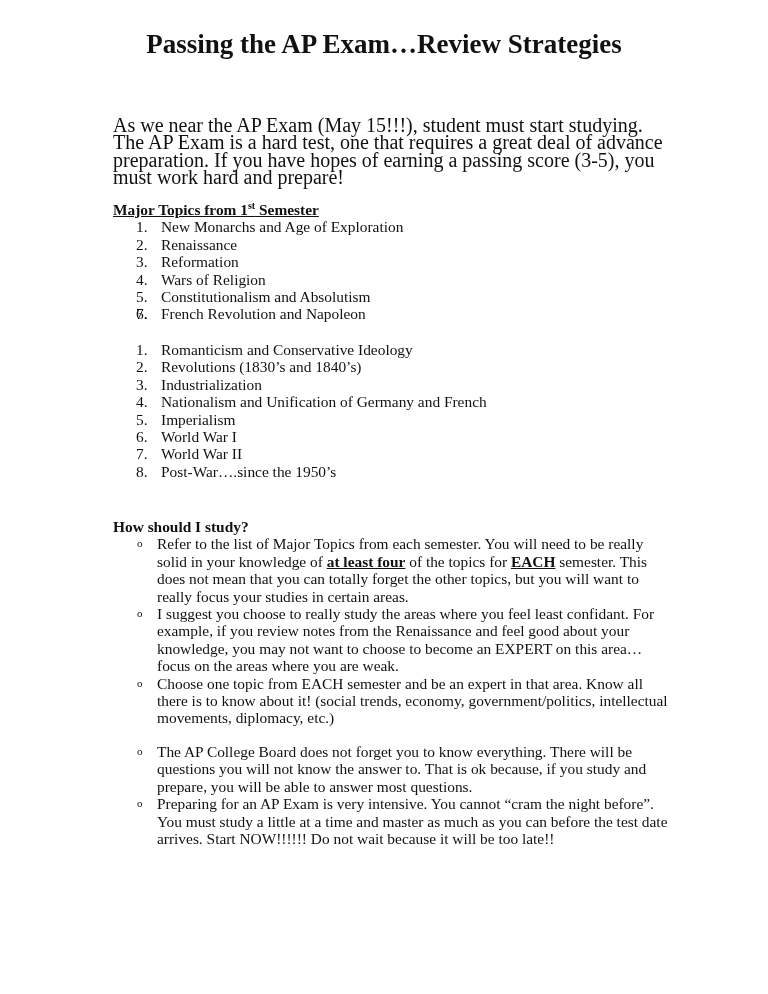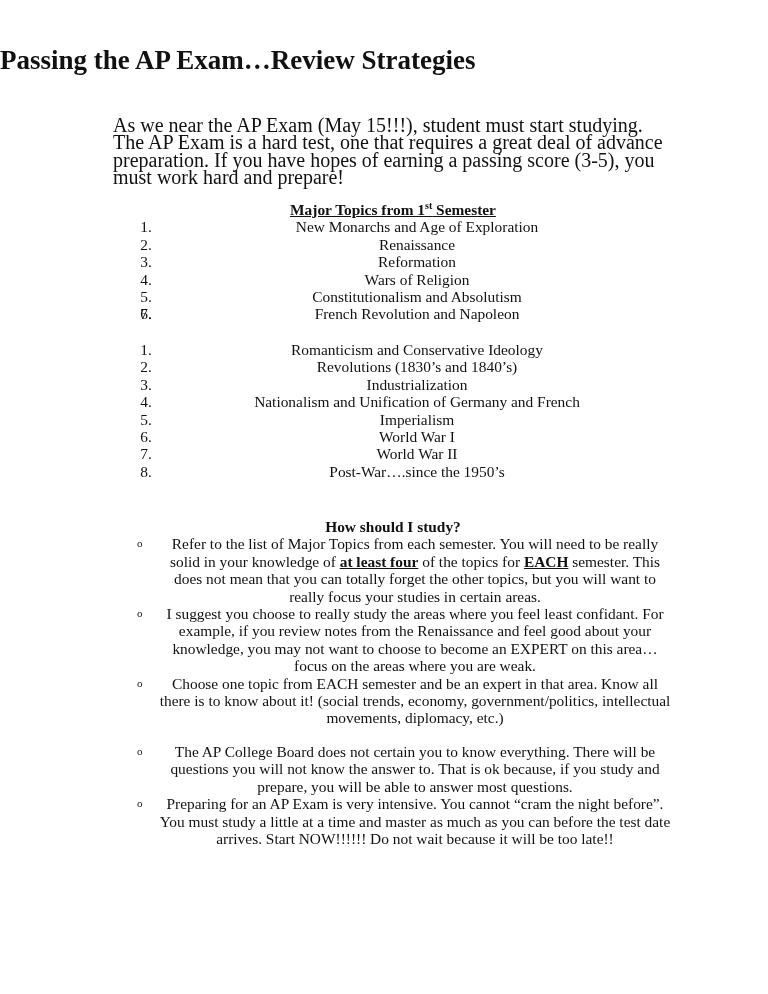--- a/index.html
+++ b/index.html
@@ -1,22 +1,22 @@
 <!DOCTYPE html>
 <html><head>
 <meta charset="utf-8">
 <style>
   html, body { margin: 0; padding: 0; background: #ffffff; }
   body { width: 768px; height: 994px; position: relative; overflow: hidden;
          font-family: "Liberation Serif", "DejaVu Serif", serif; color: #111; }
-  .title { position: absolute; top: 44px; left: 0; width: 768px; 
+  .title { position: absolute; top: 28px; left: 0; width: 768px; text-align: center;
            font-weight: bold; font-size: 27px; line-height: 32px; }
   .page { position: absolute; left: 113px; width: 560px; font-size: 20px; line-height: 17.4px; }
   .intro { top: 117px; }
-  .sec { position: absolute; left: 113px; width: 560px; font-size: 15.4px; line-height: 17.4px; text-align: center; }
+  .sec { position: absolute; left: 113px; width: 560px; font-size: 15.4px; line-height: 17.4px; }
   .h { font-weight: bold; }
   .h.u { text-decoration: underline; }
   sup { font-size: 10px; line-height: 0; vertical-align: 6px; }
   ol { margin: 0; padding: 0; list-style: none; }
   ol li { position: relative; padding-left: 48px; }
   ol li .num { position: absolute; left: 23px; width: 20px; }
   ul { margin: 0; padding: 0; list-style: none; }
   ul li { position: relative; padding-left: 44px; }
   ul li .bul { position: absolute; left: 24px; top: 0; font-size: 11px; }
   .bu { font-weight: bold; text-decoration: underline; }
@@ -62,16 +62,16 @@
   <div class="h">How should I study?</div>
   <ul>
     <li><span class="bul">o</span><span>Refer to the list of Major Topics from each semester.  You will need to be really solid in your knowledge of </span><span class="bu">at least four</span><span> of the topics for </span><span class="bu">EACH</span><span> semester.  This does not mean that you can totally forget the other topics, but you will want to really focus your studies in certain areas.</span></li>
     <li><span class="bul">o</span><span>I suggest you choose to really study the areas where you feel least confidant.  For example, if you review notes from the Renaissance and feel good about your knowledge, you may not want to choose to become an EXPERT on this area…focus on the areas where you are weak.</span></li>
     <li><span class="bul">o</span><span>Choose one topic from EACH semester and be an expert in that area.  Know all there is to know about it! (social trends, economy, government/politics, intellectual movements, diplomacy, etc.)</span></li>
   </ul>
 </div>
 
 <div class="sec sec4">
   <ul>
-    <li><span class="bul">o</span><span>The AP College Board does not certain you to know everything.  There will be questions you will not know the answer to.  That is ok because, if you study and prepare, you will be able to answer most questions.</span></li>
+    <li><span class="bul">o</span><span>The AP College Board does not forget you to know everything.  There will be questions you will not know the answer to.  That is ok because, if you study and prepare, you will be able to answer most questions.</span></li>
     <li><span class="bul">o</span><span>Preparing for an AP Exam is very intensive.  You cannot “cram the night before”.  You must study a little at a time and master as much as you can before the test date arrives.  Start NOW!!!!!!  Do not wait because it will be too late!!</span></li>
   </ul>
 </div>
 
 </body></html>

